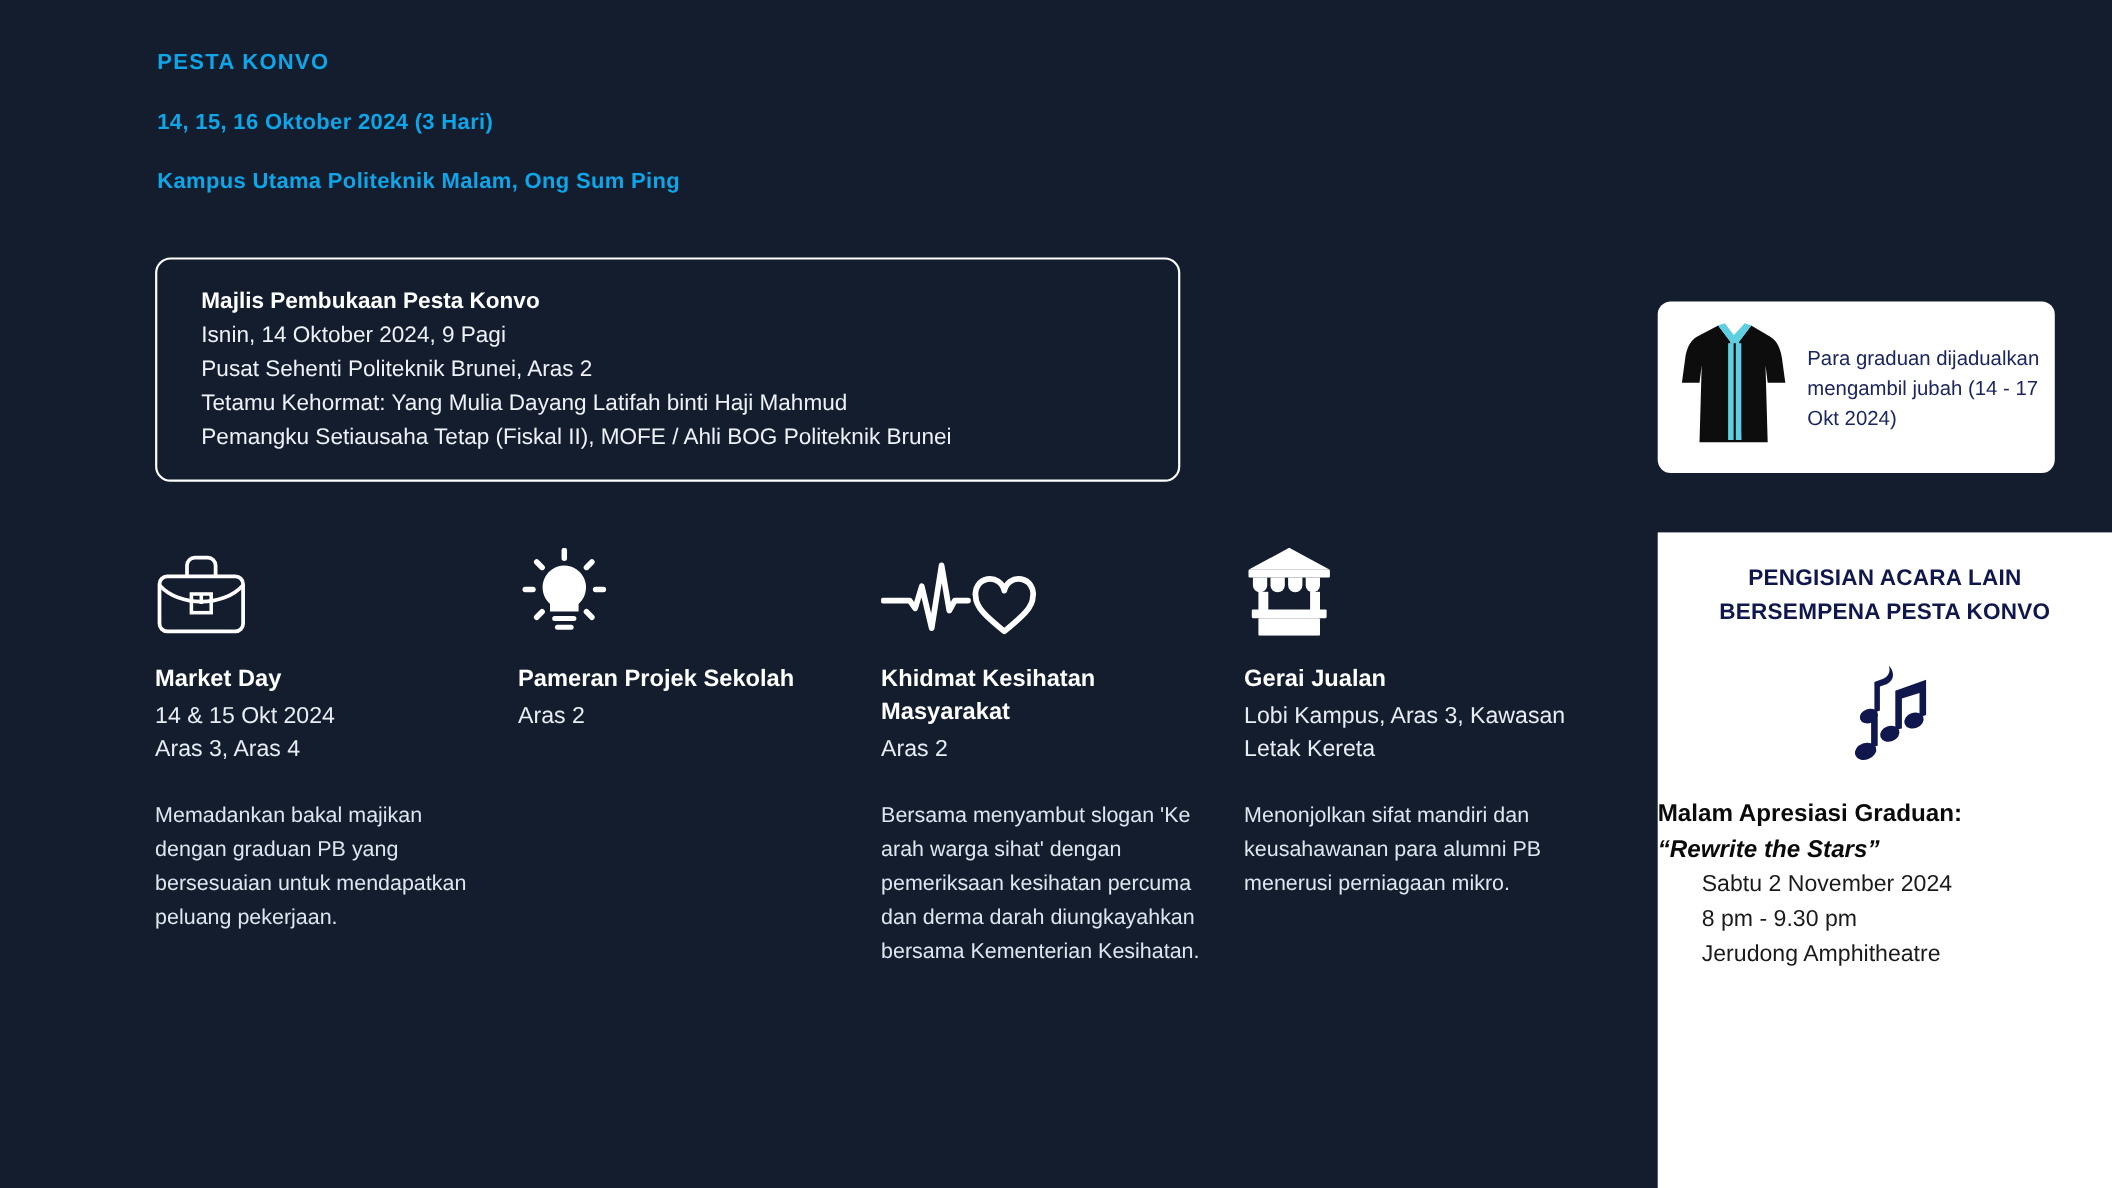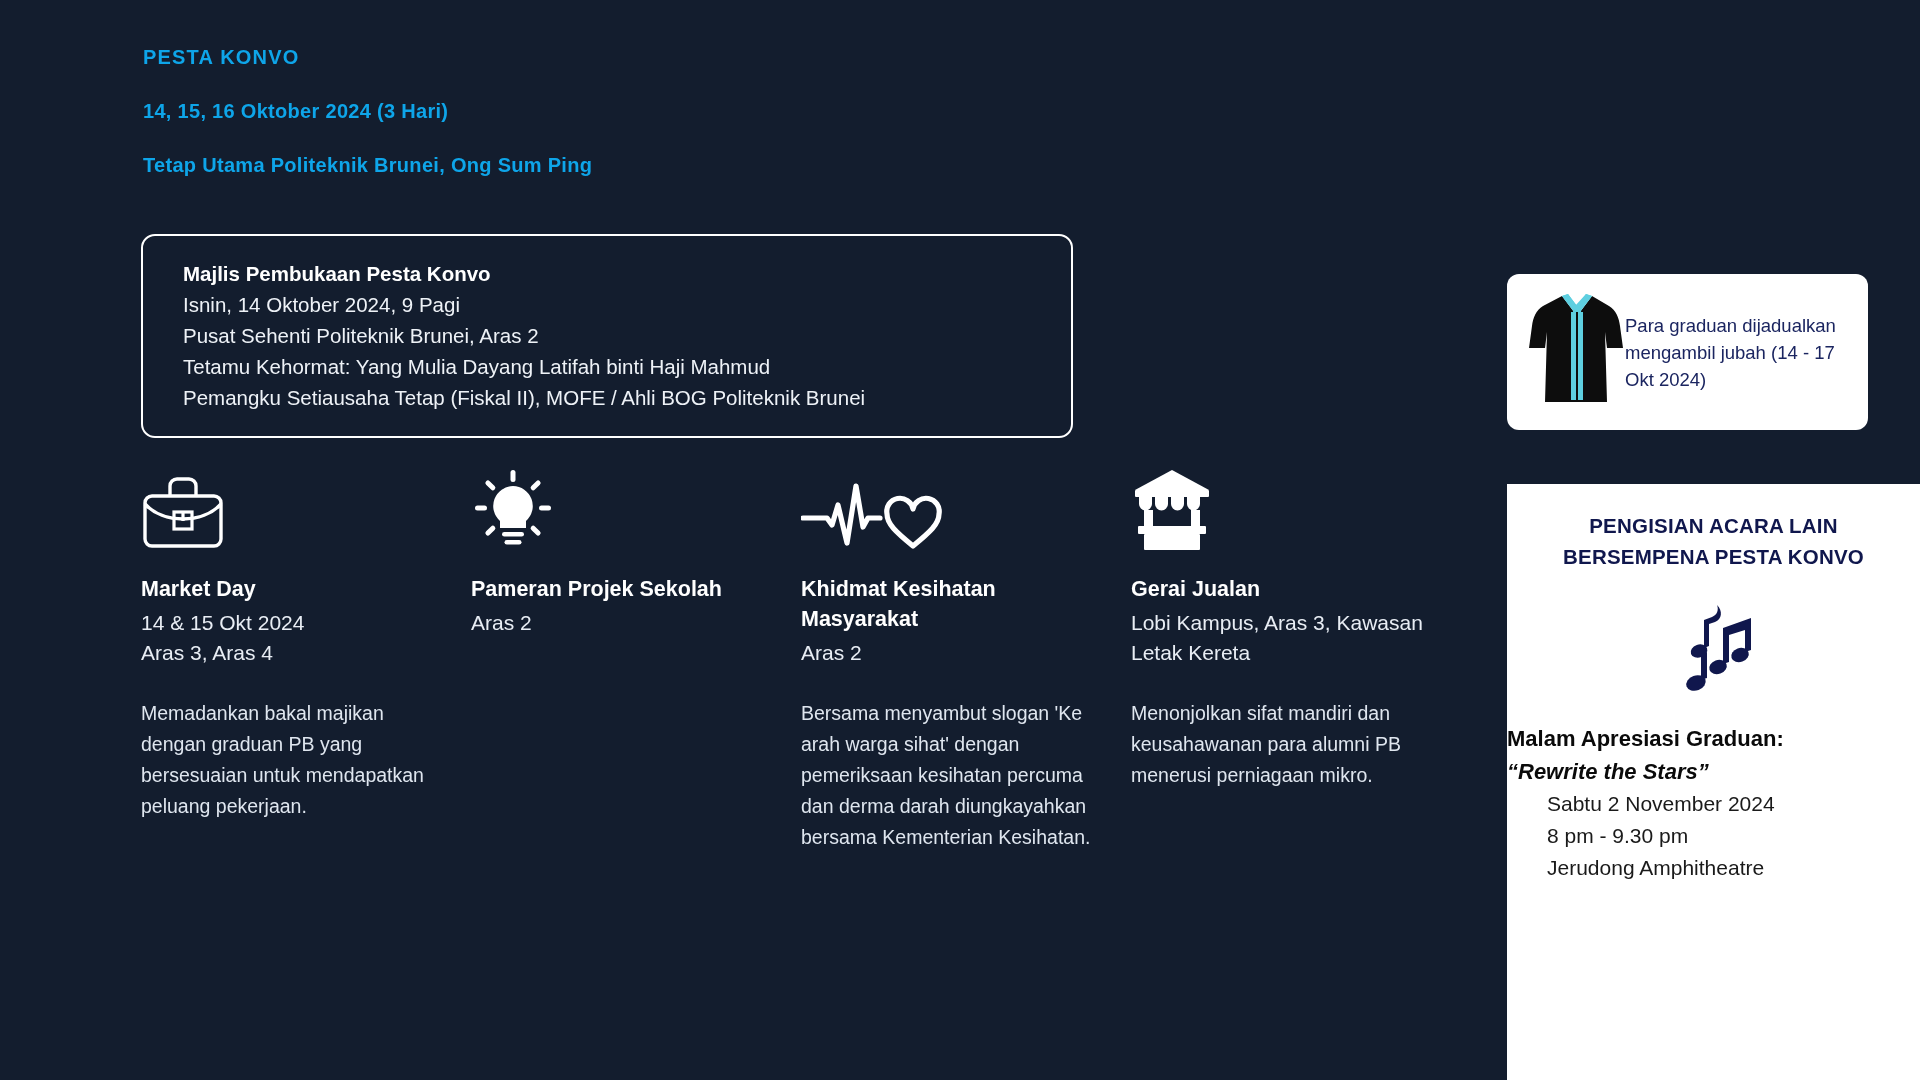--- a/index.html
+++ b/index.html
@@ -41,21 +41,21 @@
     color:#eef2f7;
     font-size:20.5px;
     line-height:31px;
     white-space:nowrap;
   }
   .eventbox .row.title { font-weight:bold; color:#ffffff; }
 
   
   .cols {
     position:absolute;
-    left:141px; top:454px;
+    left:141px; top:482px;
     width:1320px;
     display:flex;
     gap:0px;
   }
   .col { width:330px; padding-right:36px; }
   .col .iconwrap {
     height:96px;
     display:flex; align-items:flex-end;
     margin-bottom:24px;
   }
@@ -124,38 +124,38 @@
   
   .gowncard {
     position:absolute;
     left:1507px; top:274px;
     width:361px; height:156px;
     background:#ffffff;
     border-radius:12px;
     display:flex;
     align-items:center;
     padding:0 14px 0 22px;
-    gap:0;
+    gap:18px;
   }
   .gowncard .gtext {
     color:#1b2560;
     font-size:18.5px;
     line-height:27px;
   }
   .gowncard svg { flex:0 0 auto; }
 </style>
 </head>
 <body>
 
 <div id="stage">
 
   <div class="header">
     <div class="line l1">PESTA KONVO</div>
     <div class="line">14, 15, 16 Oktober 2024 (3 Hari)</div>
-    <div class="line">Tetap Utama Politeknik Brunei, Ong Sum Ping</div>
+    <div class="line">Kampus Utama Politeknik Malam, Ong Sum Ping</div>
   </div>
 
   <div class="eventbox">
     <div class="row title">Majlis Pembukaan Pesta Konvo</div>
     <div class="row">Isnin, 14 Oktober 2024, 9 Pagi</div>
     <div class="row">Pusat Sehenti Politeknik Brunei, Aras 2</div>
     <div class="row">Tetamu Kehormat: Yang Mulia Dayang Latifah binti Haji Mahmud</div>
     <div class="row">Pemangku Setiausaha Tetap (Fiskal II), MOFE / Ahli BOG Politeknik Brunei</div>
   </div>
 

